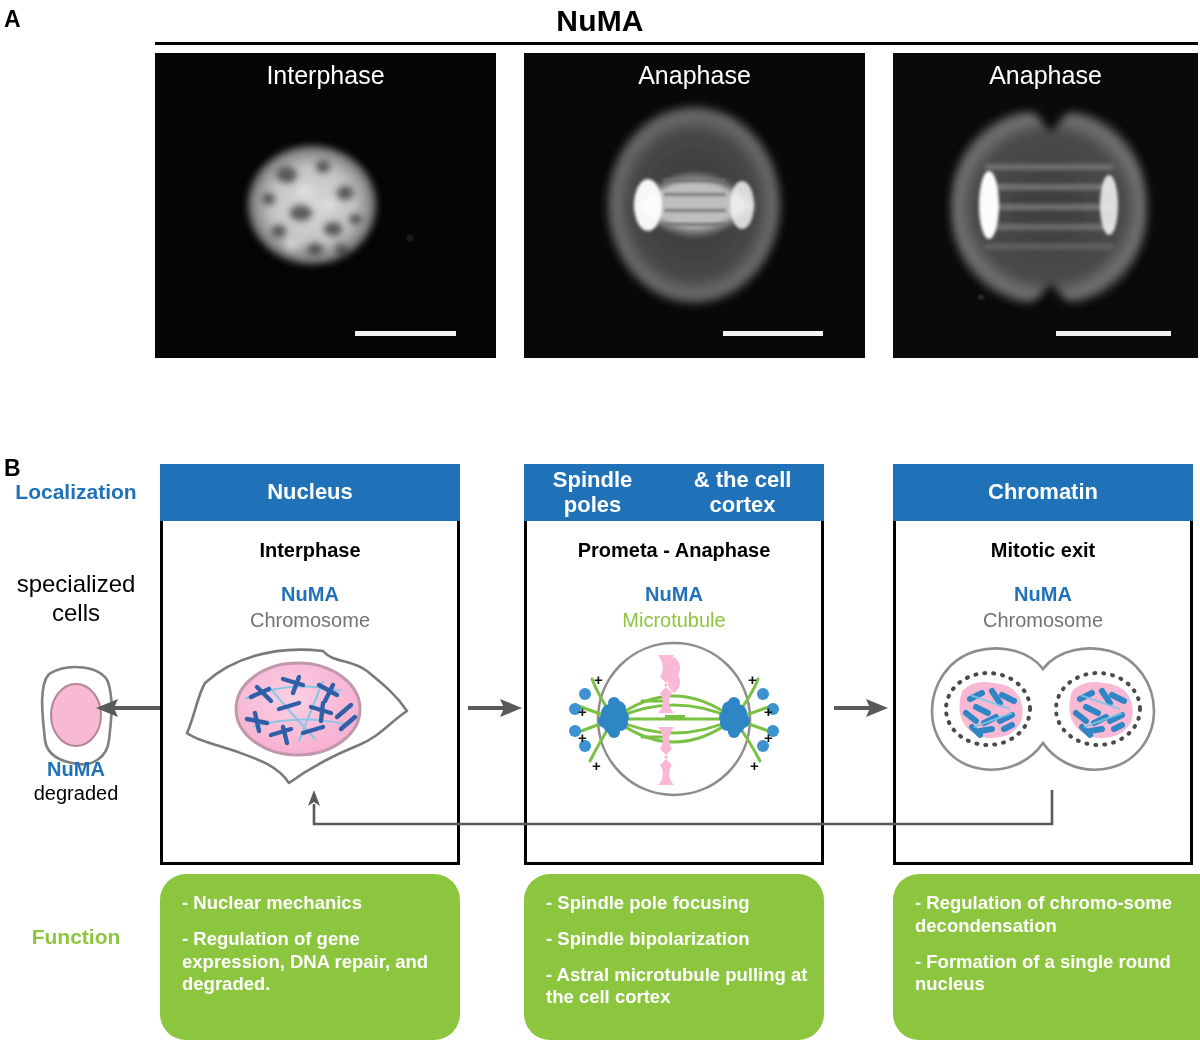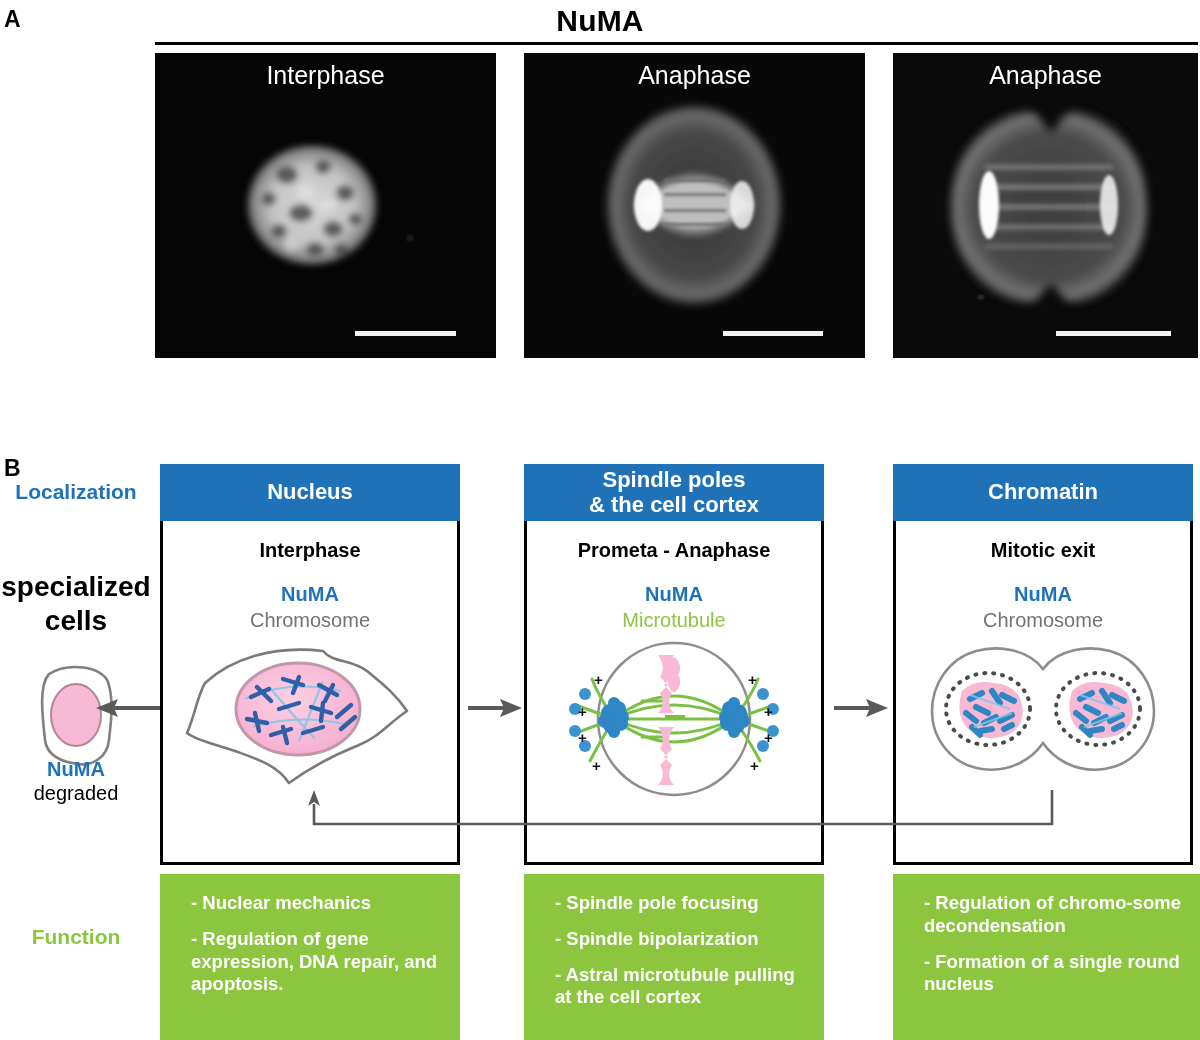--- a/index.html
+++ b/index.html
@@ -101,21 +101,22 @@
   .legend-chromosome { color: #737373; }
   .legend-microtubule { color: #8cc63e; }
 
   .green-box {
     background: #8cc63e;
     color: #ffffff;
     font-weight: bold;
     font-size: 18.5px;
     line-height: 1.23;
     box-sizing: border-box;
-    padding: 18px 14px 10px 31px;
+    padding: 18px 14px 10px 22px;
+    border-radius: 26px;
   }
   .green-box .bullet { margin-bottom: 13px; }
   .green-box .bullet:last-child { margin-bottom: 0; }
 
   #label-localization {
     left: 0; top: 480px; width: 152px;
     text-align: center;
     color: #1f72b8;
     font-weight: bold;
     font-size: 21px;
@@ -123,23 +124,22 @@
   #label-function {
     left: 0; top: 925px; width: 152px;
     text-align: center;
     color: #8cc63e;
     font-weight: bold;
     font-size: 21px;
   }
   #label-specialized {
     left: 0; top: 570px; width: 152px;
     text-align: center;
-    font-size: 28px;
+    font-size: 24px;
     line-height: 1.2;
-    font-weight: bold;
   }
   #label-numa-deg {
     left: 0; top: 757px; width: 152px;
     text-align: center;
     font-size: 20px;
     line-height: 1.2;
   }
   #label-numa-deg .nm { color: #1f72b8; font-weight: bold; }
 
   svg { display: block; }
@@ -339,29 +339,29 @@
       <line x1="88" y1="94" x2="108" y2="88"></line>
       <line x1="100" y1="86" x2="104" y2="102"></line>
       <line x1="120" y1="92" x2="140" y2="86"></line>
       <line x1="154" y1="76" x2="168" y2="64"></line>
       <line x1="158" y1="88" x2="172" y2="76"></line>
     </g>
   </svg>
 </div>
 <div class="abs green-box" style="left:160px; top:874px; width:300px; height:166px;">
   <div class="bullet">- Nuclear mechanics</div>
-  <div class="bullet">- Regulation of gene expression, DNA repair, and apoptosis.</div>
+  <div class="bullet">- Regulation of gene expression, DNA repair, and degraded.</div>
 </div>
 
 <svg class="abs" style="left:468px; top:693px;" width="56" height="30" viewBox="0 0 56 30">
   <line x1="0" y1="15" x2="36" y2="15" stroke="#5a5a5a" stroke-width="4"></line>
   <polygon points="54,15 32,6 36,15 32,24" fill="#5a5a5a"></polygon>
 </svg>
 
-<div class="abs hdr-blue" style="left:524px; top:464px; width:300px; height:57px; flex-direction:column;">
+<div class="abs hdr-blue" style="left:524px; top:464px; width:300px; height:57px; flex-direction:row;">
   <span>Spindle poles</span>
   <span>&amp; the cell cortex</span>
 </div>
 <div class="abs white-box" style="left:524px; top:521px; width:300px; height:344px;">
   <div class="stage-name" style="top:18px;">Prometa - Anaphase</div>
   <div class="legend-numa" style="top:62px;">NuMA</div>
   <div class="legend-second legend-microtubule" style="top:88px;">Microtubule</div>
 
   <svg style="position:absolute; left:35px; top:118px;" width="225" height="160" viewBox="0 0 225 160">
     <circle cx="112" cy="80" r="76" fill="#ffffff" stroke="#8d8d8d" stroke-width="2.6"></circle>

